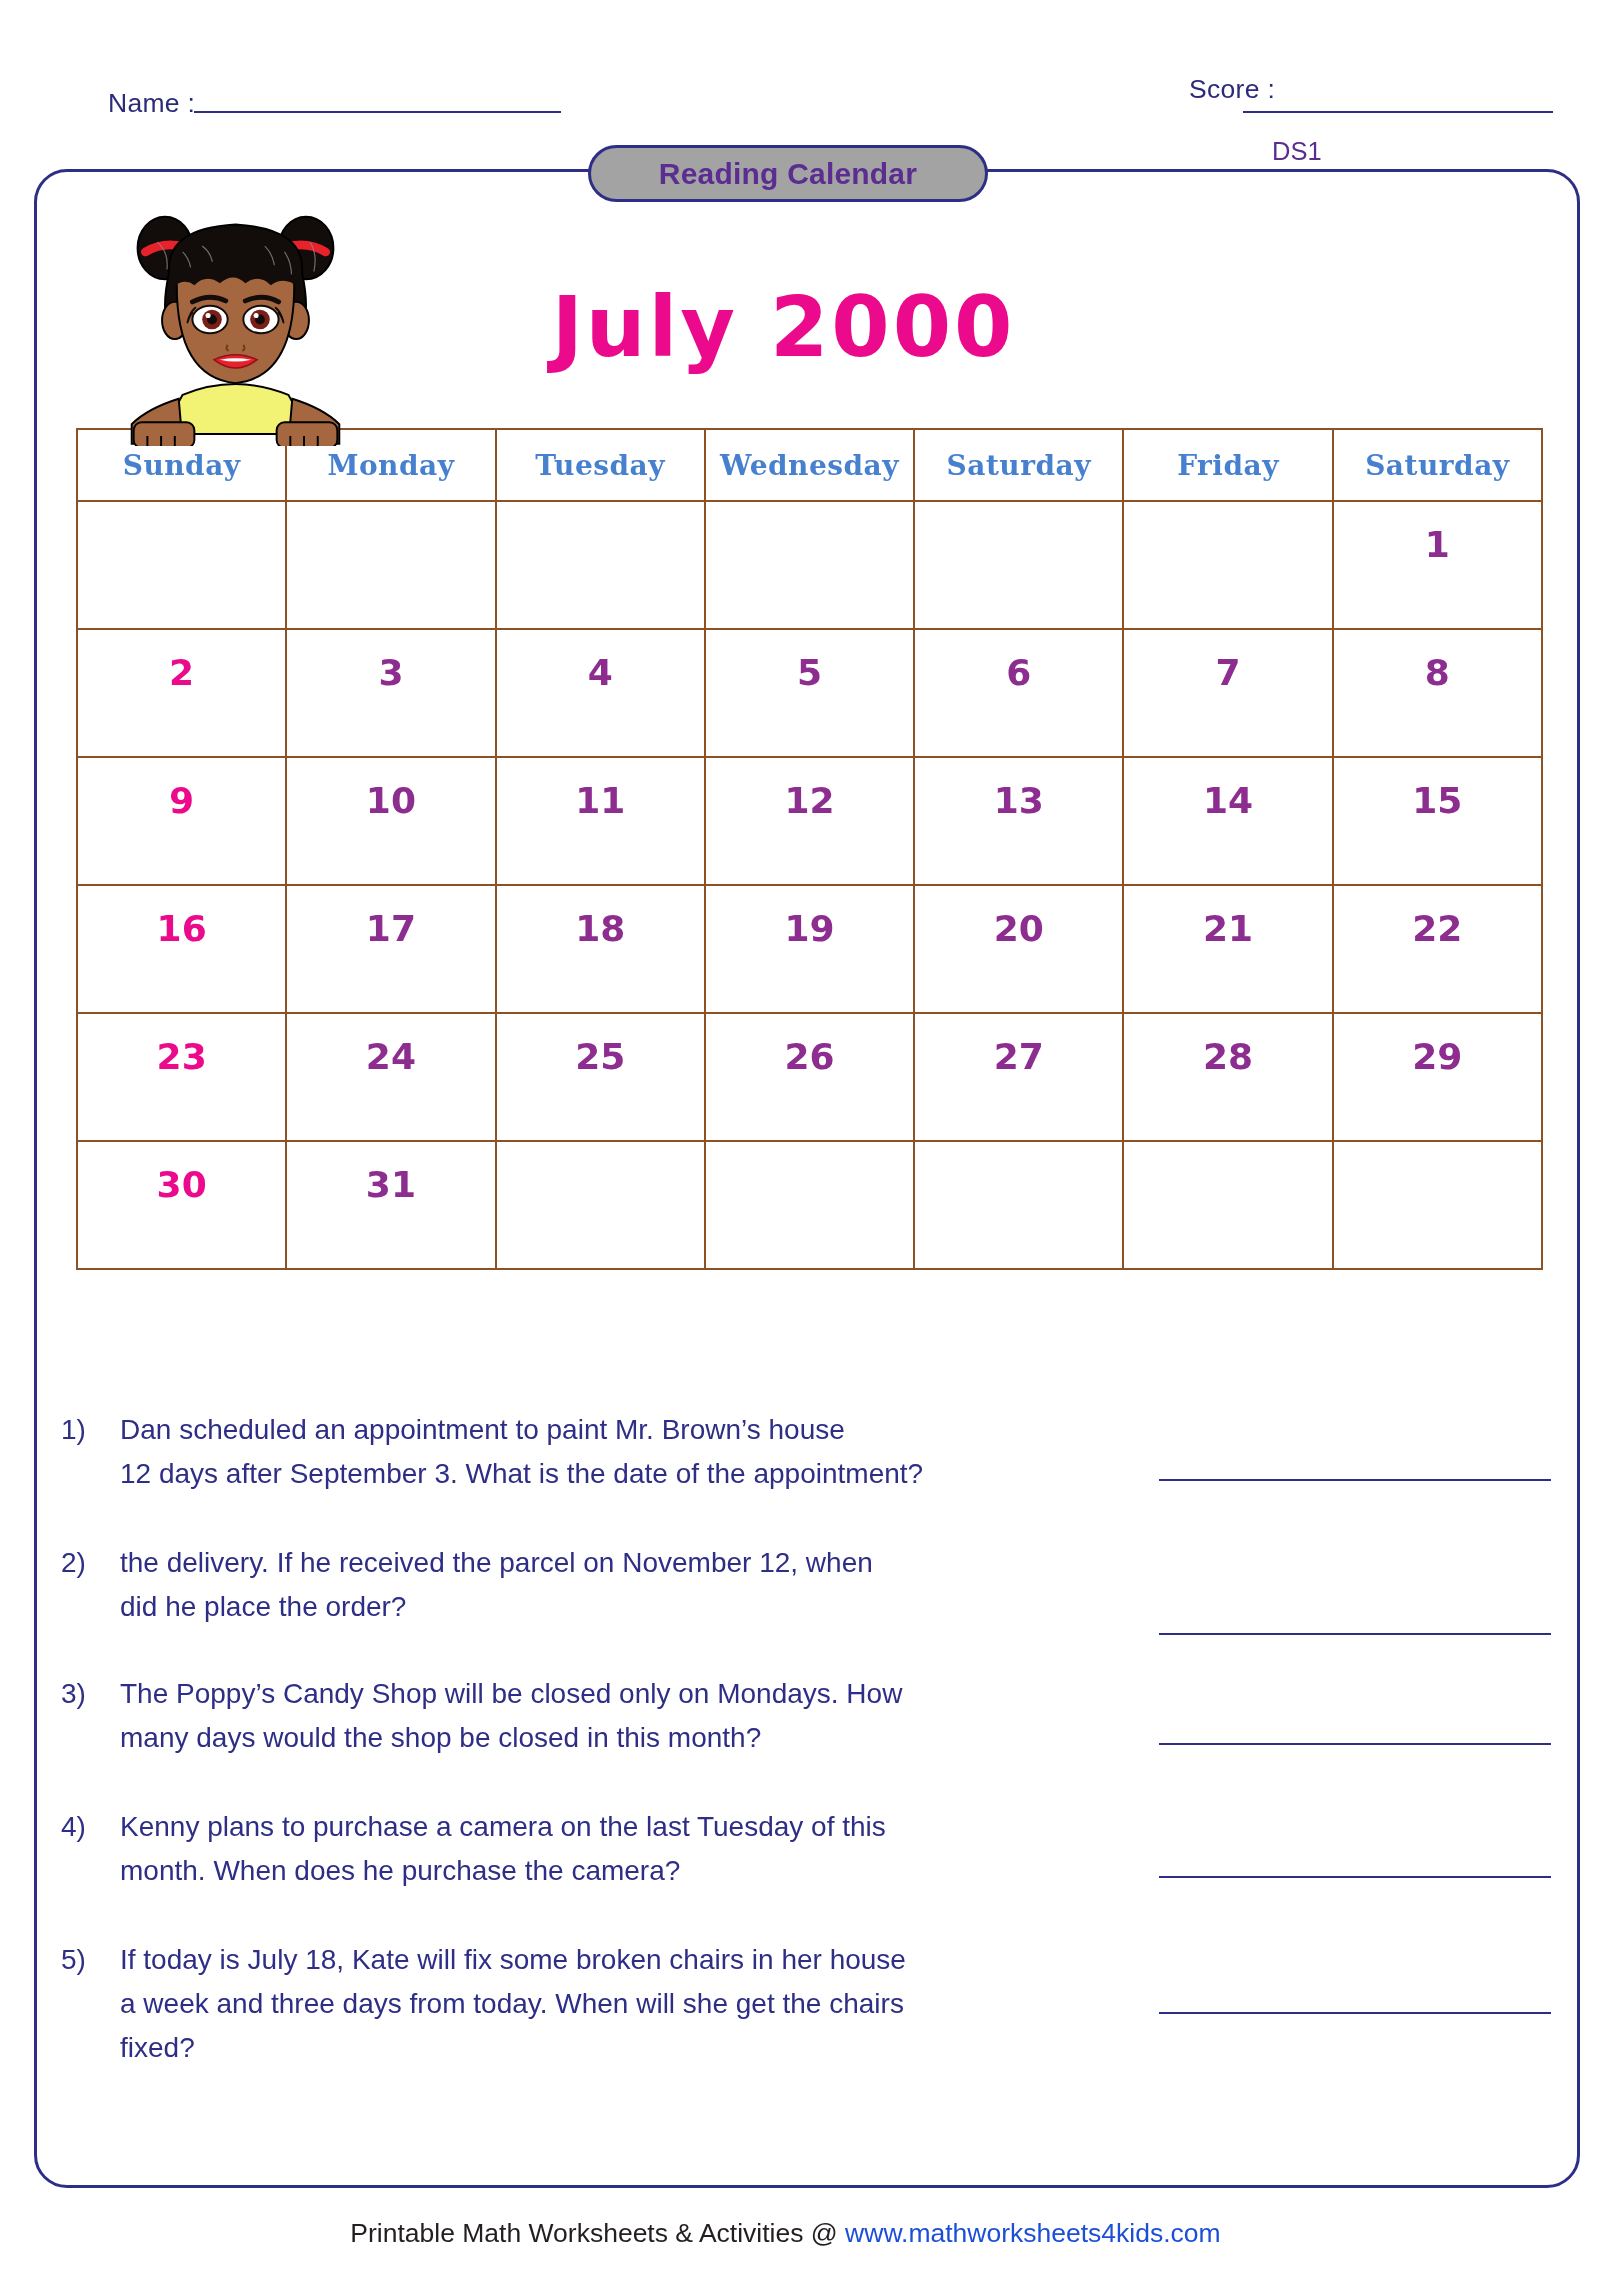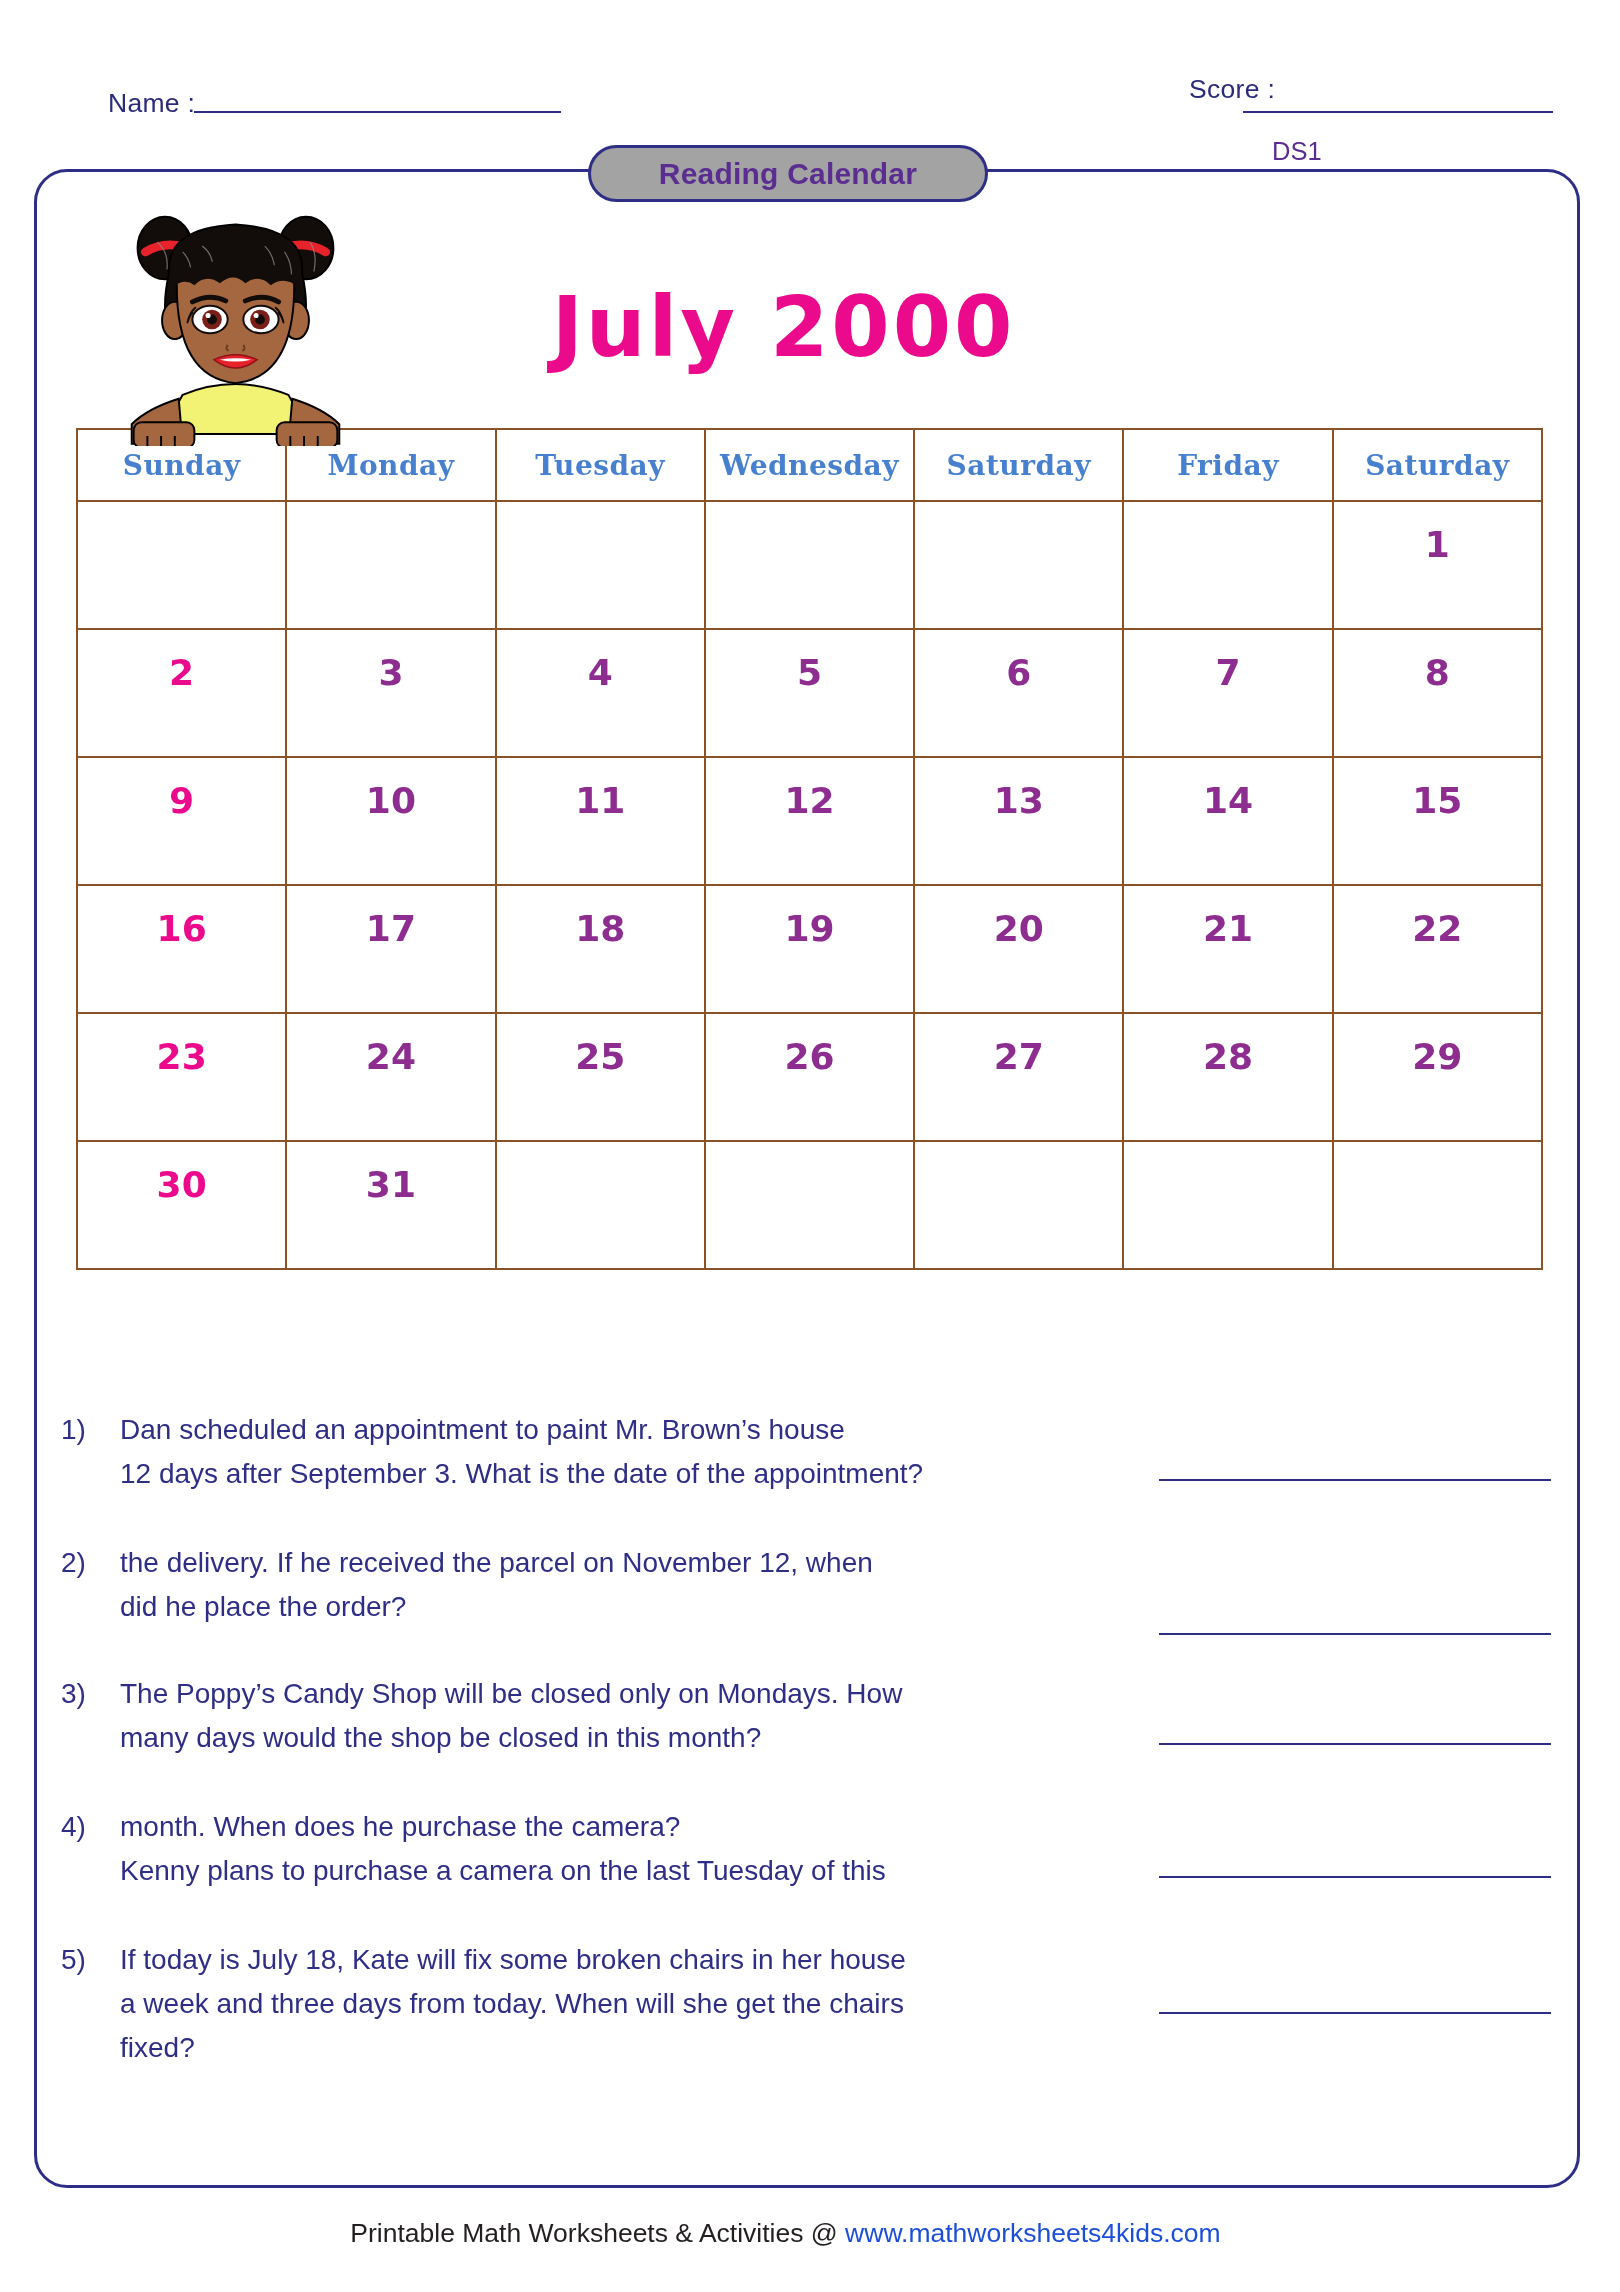--- a/index.html
+++ b/index.html
@@ -376,22 +376,22 @@
     <div class="q-text">
       <span class="line">The Poppy’s Candy Shop will be closed only on Mondays. How</span>
       <span class="line">many days would the shop be closed in this month?</span>
     </div>
     <div class="answer-rule" style="top:71px;"></div>
   </div>
 
   <div class="q-row" style="margin-bottom:45px;">
     <div class="q-num">4)</div>
     <div class="q-text">
+      <span class="line">Kenny plans to purchase a camera on the last Tuesday of this</span>
       <span class="line">month. When does he purchase the camera?</span>
-      <span class="line">Kenny plans to purchase a camera on the last Tuesday of this</span>
     </div>
     <div class="answer-rule" style="top:71px;"></div>
   </div>
 
   <div class="q-row">
     <div class="q-num">5)</div>
     <div class="q-text">
       <span class="line">If today is July 18, Kate will fix some broken chairs in her house</span>
       <span class="line">a week and three days from today. When will she get the chairs</span>
       <span class="line">fixed?</span>

